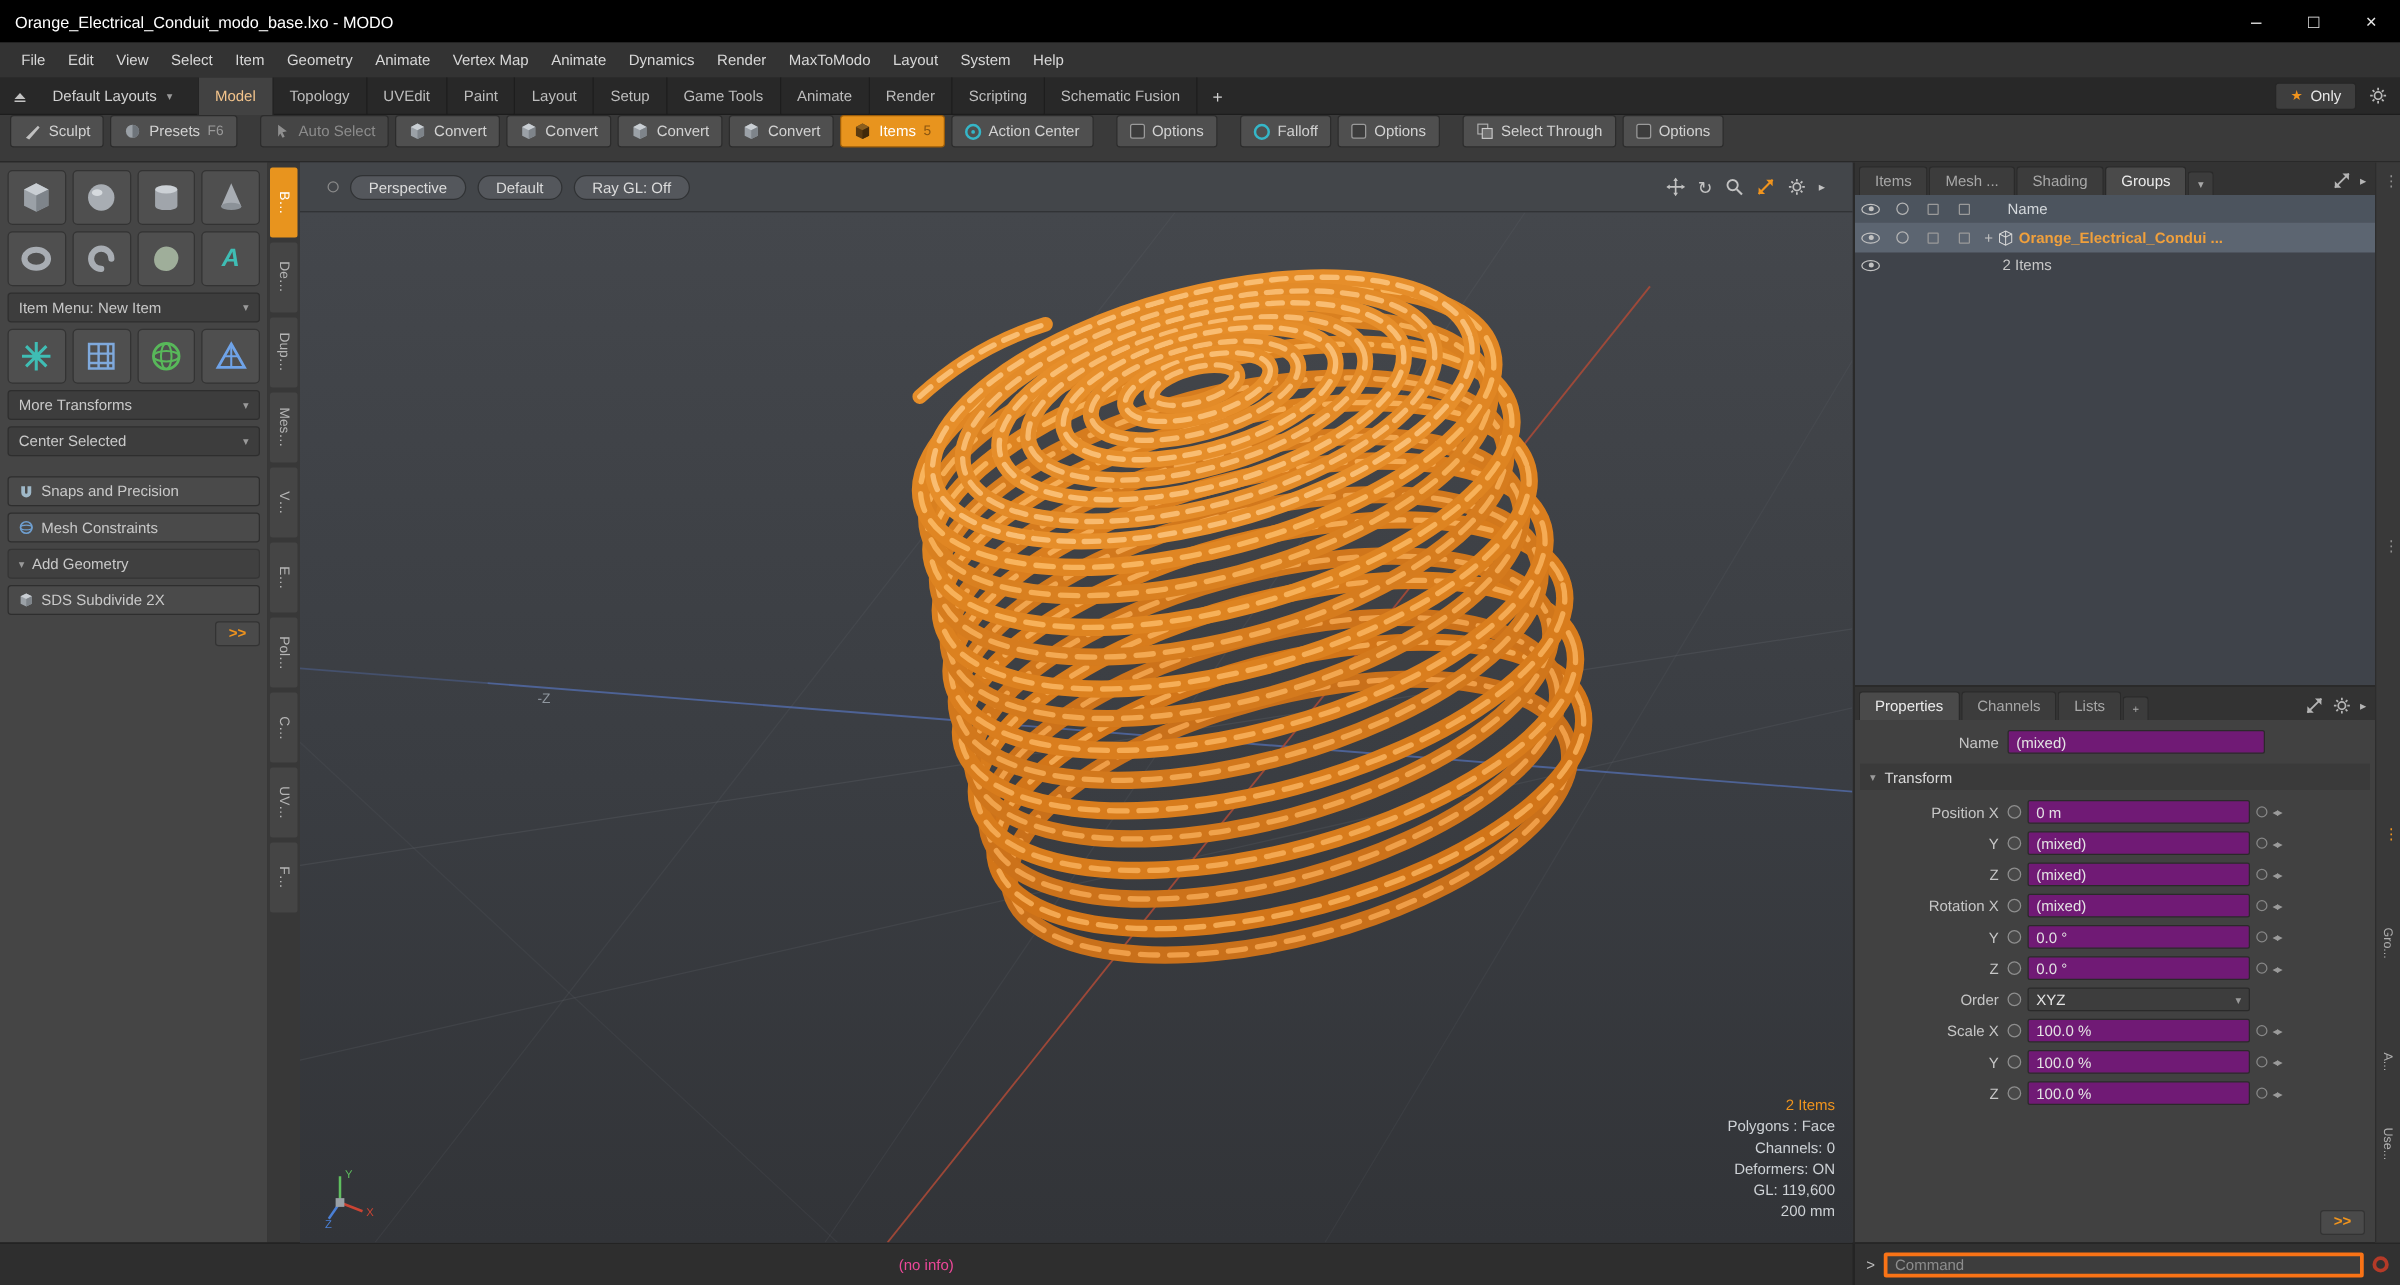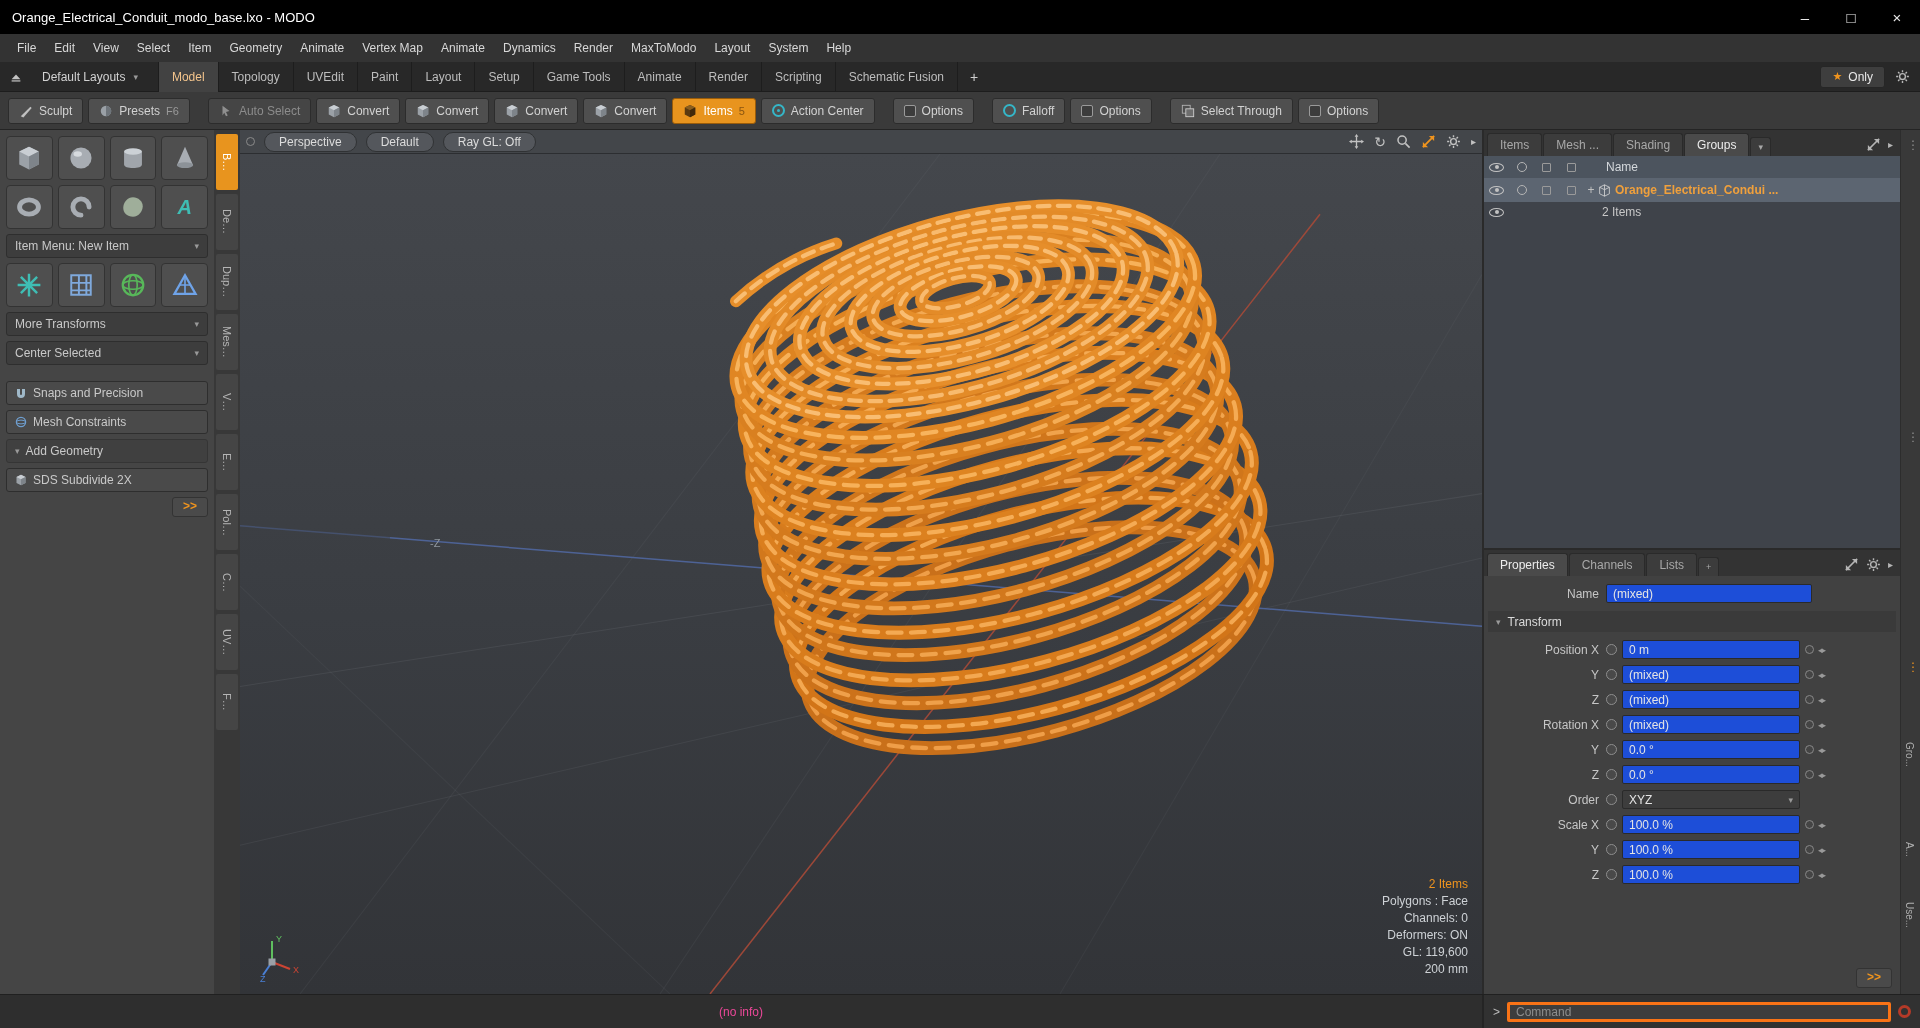--- a/index.html
+++ b/index.html
@@ -24,21 +24,21 @@
 .lb-tabs{display:flex;height:30px;margin-left:10px}
 .lb-tab{padding:0 13px;line-height:30px;color:#bdbdbd;border-right:1px solid #1d1d1d;white-space:nowrap}
 .lb-tab:first-child{border-left:1px solid #1d1d1d}
 .lb-tab.active{background:#424242;color:#f3c48c}
 .lb-plus{padding:0 12px;line-height:30px;color:#cfcfcf;font-size:14px}
 .lb-right{margin-left:auto;display:flex;align-items:center;gap:10px;padding-right:10px}
 .only-btn{background:#3e3e3e;border:1px solid #262626;border-radius:3px;padding:3px 11px;display:flex;align-items:center;gap:6px;color:#e8e8e8}
 .only-btn .star{color:#f0941e;font-size:11px}
 
 
-.toolbar{height:38px;background:#3a3a3a;display:flex;align-items:center;gap:5px;padding:0 8px;flex:0 0 auto;border-bottom:1px solid #242424}
+.toolbar{height:38px;background:#3a3a3a;display:flex;gap:5px;padding:0 8px;flex:0 0 auto;border-bottom:1px solid #242424}
 .tbtn{height:26px;background:#4f4f4f;border:1px solid #2c2c2c;border-radius:3px;display:flex;align-items:center;gap:6px;padding:0 10px;color:#d2d2d2;white-space:nowrap}
 .tbtn.disabled{color:#8c8c8c;background:#454545}
 .tbtn.orange{background:#e8941e;border-color:#9a5c0a;color:#fff}
 .tbtn .key{color:#9a9a9a;font-size:11px}
 .tbtn.orange .key{color:#8a5510}
 .tsep{width:8px;flex:0 0 auto}
 .checkbox{width:12px;height:12px;border:1px solid #9a9a9a;background:#3c3c3c;border-radius:2px;flex:0 0 auto}
 .ring-teal{width:13px;height:13px;border:2px solid #35b6c8;border-radius:50%;position:relative;flex:0 0 auto}
 .ring-teal.dot::after{content:"";position:absolute;left:3px;top:3px;width:3px;height:3px;border-radius:50%;background:#35b6c8}
 .ticon{width:14px;height:14px;flex:0 0 auto}
@@ -61,21 +61,21 @@
 .exp-row{display:flex;justify-content:flex-end}
 .exp-btn{width:36px;height:20px;background:#4a4a4a;border:1px solid #333;border-radius:3px;color:#f0941e;font-weight:bold;text-align:center;line-height:17px}
 
 
 .strip{width:26px;background:#383838;display:flex;flex-direction:column;gap:4px;padding:4px 2px;flex:0 0 auto}
 .striptab{writing-mode:vertical-rl;height:56px;background:#454545;border-radius:2px;color:#b5b5b5;font-size:11px;display:flex;align-items:center;justify-content:center;flex:0 0 auto}
 .striptab.active{background:#e8941e;color:#fff}
 
 
 .viewport{flex:1;display:flex;flex-direction:column;min-width:0;position:relative;background:#3a3d42}
-.vp-header{height:24px;background:#43464a;display:flex;align-items:center;gap:9px;padding:0 6px;flex:0 0 auto;border-bottom:1px solid #2c2e31}
+.vp-header{height:40px;background:#43464a;display:flex;align-items:center;gap:9px;padding:0 22px;flex:0 0 auto;border-bottom:1px solid #2c2e31}
 .vp-dot{width:9px;height:9px;border:1px solid #8a8a8a;border-radius:50%;flex:0 0 auto}
 .vp-pill{background:#54575c;border:1px solid #303234;border-radius:10px;padding:2px 14px;color:#dcdcdc}
 .vp-icons{margin-left:auto;display:flex;align-items:center;gap:10px;color:#c2c2c2}
 .vicon{width:15px;height:15px}
 .scene{flex:1;position:relative;overflow:hidden;background:linear-gradient(180deg,#44474c 0%,#3a3d42 55%,#323438 100%)}
 .gridsvg{position:absolute;inset:0;width:100%;height:100%}
 .coil{position:absolute;left:440px;top:10px;width:630px;height:600px}
 .negz{position:absolute;left:190px;top:383px;color:#8f969e;font-size:11px}
 .gizmo{position:absolute;left:12px;bottom:10px}
 .stats{position:absolute;right:14px;bottom:16px;text-align:right;line-height:17px;color:#ced2d6}
@@ -110,21 +110,21 @@
 .mring{width:10px;height:10px;border:1px solid #b5b5b5;border-radius:50%}
 .msq{width:9px;height:9px;border:1px solid #9a9a9a;border-radius:1px}
 
 
 .props{flex:1;display:flex;flex-direction:column;min-height:0}
 .props-body{flex:1;padding:6px 4px 4px;display:flex;flex-direction:column;gap:2px;min-height:0}
 .prow{height:23px;display:flex;align-items:center;flex:0 0 auto}
 .plabel{width:118px;text-align:right;padding-right:7px;color:#c6c6c6;white-space:nowrap}
 .pring{width:11px;height:11px;border:1px solid #8e8e8e;border-radius:50%;background:#494949;margin-right:5px;flex:0 0 auto}
 .pspace{width:16px;flex:0 0 auto}
-.pfield{width:178px;height:19px;background:#1d4ed8;border:1px solid #2a2a2a;color:#e4e4e4;font-family:inherit;font-size:12px;padding:0 6px;border-radius:2px}
+.pfield{width:178px;height:19px;background:#701a75;border:1px solid #2a2a2a;color:#e4e4e4;font-family:inherit;font-size:12px;padding:0 6px;border-radius:2px}
 .pfield.wide{width:206px}
 .pafter{display:flex;align-items:center;gap:4px;margin-left:5px;color:#9a9a9a}
 .pring2{width:9px;height:9px;border:1px solid #888;border-radius:50%;background:#444}
 .pspin{font-size:9px;letter-spacing:-1px;color:#9a9a9a}
 .psection{height:21px;background:#3a3a3a;display:flex;align-items:center;gap:7px;padding-left:8px;color:#dadada;margin:4px 0;flex:0 0 auto}
 .psection .caret{font-size:9px;color:#9a9a9a}
 .porder{width:178px;height:19px;background:#3d3d3d;border:1px solid #2a2a2a;border-radius:2px;display:flex;align-items:center;padding:0 6px;color:#e4e4e4}
 .porder .caret{margin-left:auto;font-size:9px;color:#9a9a9a}
 .reset-btn{width:178px;height:20px;background:#4c4c4c;border:1px solid #2e2e2e;border-radius:3px;color:#ccc;text-align:center;line-height:18px}
 .pexp-row{margin-top:auto;display:flex;justify-content:flex-end;padding:4px 4px 2px}

